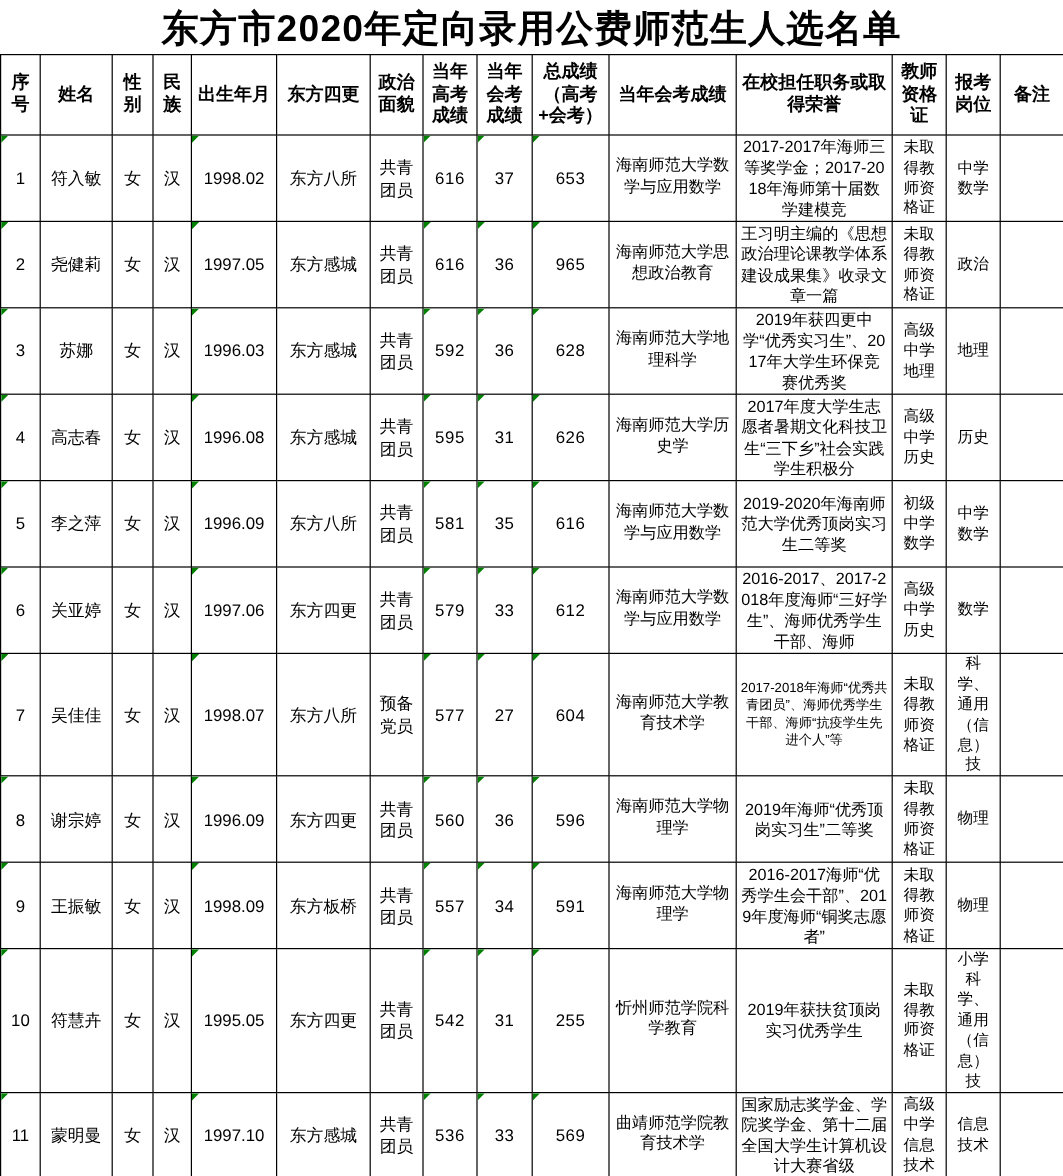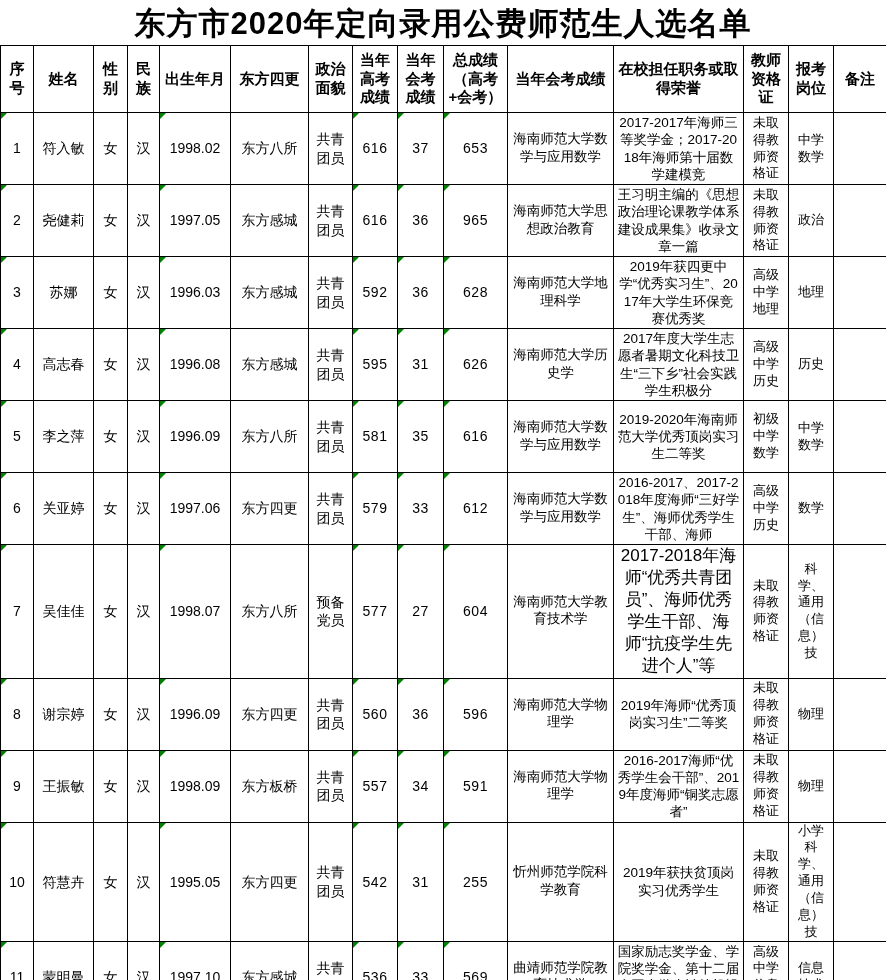--- a/index.html
+++ b/index.html
@@ -39,21 +39,21 @@
     font-size:15px;
     font-weight:bold;
     line-height:1.25;
   }
   td{
     font-size:14px;
     line-height:1.3;
   }
   td.c-school{font-size:13.5px;font-family:Liberation Mono, monospace;}
   td.c-honors{font-size:13.5px;line-height:1.28;}
-  td.c-honors.xs{font-size:17px;line-height:1.3;margin-left:12px;}
+  td.c-honors.xs{font-size:11px;line-height:1.3;margin-left:12px;}
   td.c-cert{font-size:13px;}
   td.c-position{font-size:13px;}
   td.c-total,td.c-gaokao,td.c-huikao{letter-spacing:0.5px;}
   
   td.tri::before{
     content:"";
     position:absolute;
     left:0;
     top:0;
     width:0;height:0;

